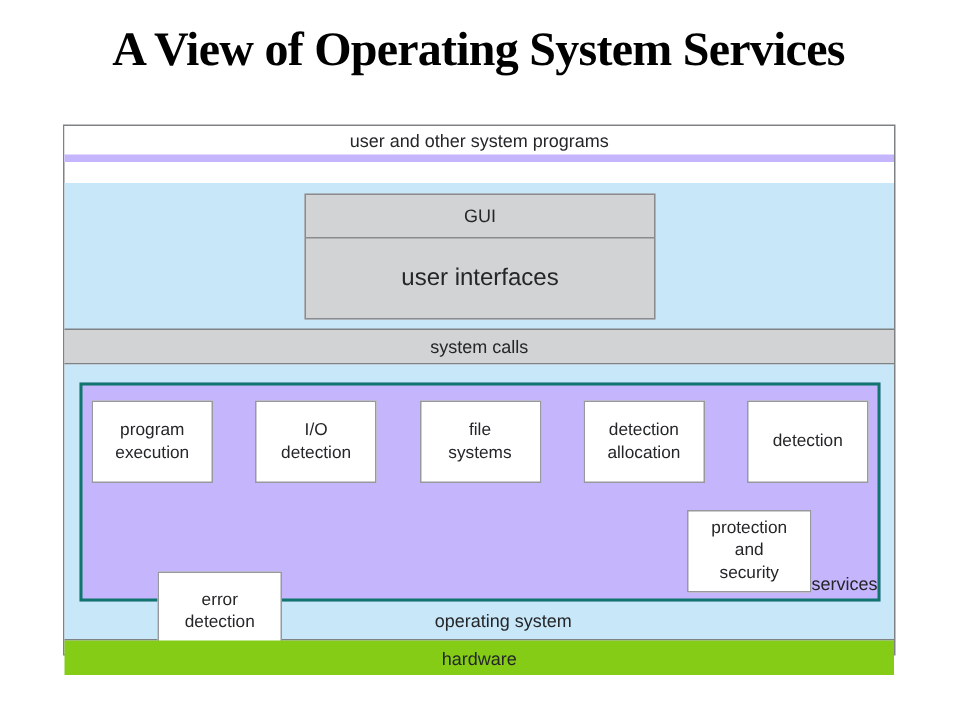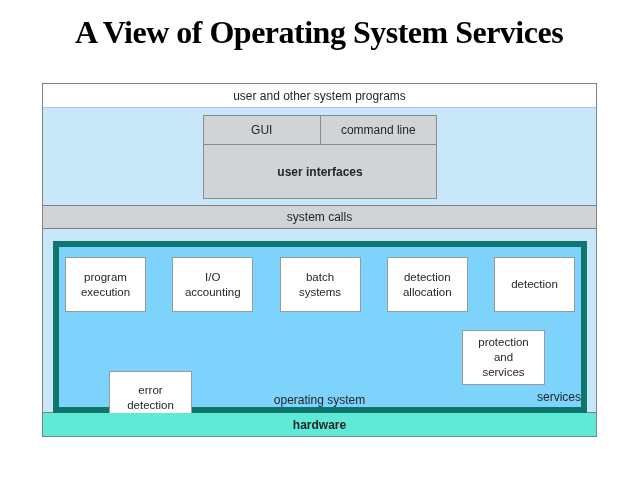--- a/index.html
+++ b/index.html
@@ -36,25 +36,25 @@
   }
   .band { box-sizing: border-box; position: relative; }
   .band-label {
     display: flex;
     align-items: center;
     justify-content: center;
     width: 100%;
     height: 100%;
     font-size: 12px;
   }
-  .band-users    { height: 24px; background: #ffffff; border-bottom: 1px solid #c4b5fd; }
-  .band-bluetop  { height: 98px; background: #c8e7f8; border-bottom: 1px solid #7e8285; }
+  .band-users    { height: 24px; background: #ffffff; border-bottom: 5px solid #c4b5fd; }
+  .band-bluetop  { height: 98px; background: #c8e7f8; border-bottom: 1px solid #7e8285; margin-top: 14px; }
   .band-syscalls { height: 23px; background: #d1d3d4; border-bottom: 1px solid #7e8285; }
   .band-bluebot  { height: 184px; background: #c8e7f8; border-bottom: 1px solid #7e8285; }
-  .band-hardware { height: 23px; background: #5eead4; font-weight: bold; }
+  .band-hardware { height: 23px; background: #84cc16; }
 
   .ui-box {
     position: absolute;
     left: 160px;
     top: 7px;
     width: 234px;
     height: 84px;
     box-sizing: border-box;
     background: #d1d3d4;
     border: 1px solid #898b8e;
@@ -73,33 +73,32 @@
     font-size: 12px;
     box-sizing: border-box;
     border-right: 1px solid #898b8e;
   }
   .ui-cell:last-child { border-right: none; }
   .ui-bottom {
     height: 53px;
     display: flex;
     align-items: center;
     justify-content: center;
-    font-size: 12px;
-    font-weight: bold;
+    font-size: 16px;
   }
 
   .services-box {
     position: absolute;
     left: 10px;
     top: 12px;
     width: 534px;
-    height: 172px;
+    height: 146px;
     box-sizing: border-box;
-    background: #7dd3fc;
-    border: 6px solid #0f766e;
+    background: #c4b5fd;
+    border: 2px solid #0f766e;
   }
   .services-row1 {
     position: absolute;
     top: 10px;
     left: 6px;
     right: 6px;
     display: flex;
     justify-content: space-between;
   }
   .svc-box {
@@ -128,67 +127,67 @@
   .os-label {
     position: absolute;
     left: 0;
     top: 158px;
     width: 100%;
     height: 25px;
     display: flex;
     align-items: center;
     justify-content: center;
     font-size: 12px;
+    padding-left: 16px;
   }
 </style>
 </head>
 <body>
 
 <div class="slide">
 
   <div class="slide-title">A View of Operating System Services</div>
 
   <div class="diagram">
 
     <div class="band band-users">
       <div class="band-label">user and other system programs</div>
     </div>
 
     <div class="band band-bluetop">
       <div class="ui-box">
         <div class="ui-row">
           <div class="ui-cell">GUI</div>
-          <div class="ui-cell">command line</div>
         </div>
         <div class="ui-bottom">user interfaces</div>
       </div>
     </div>
 
     <div class="band band-syscalls">
       <div class="band-label">system calls</div>
     </div>
 
     <div class="band band-bluebot">
       <div class="services-box">
         <div class="services-row1">
           <div class="svc-box svc-row1">program
 execution</div>
           <div class="svc-box svc-row1">I/O
-accounting</div>
-          <div class="svc-box svc-row1">batch
+detection</div>
+          <div class="svc-box svc-row1">file
 systems</div>
           <div class="svc-box svc-row1">detection
 allocation</div>
           <div class="svc-box svc-row1">detection</div>
         </div>
         <div class="svc-box svc-error">error
 detection</div>
         <div class="svc-box svc-protection">protection
 and
-services</div>
+security</div>
         <div class="services-label">services</div>
       </div>
       <div class="os-label">operating system</div>
     </div>
 
     <div class="band band-hardware">
       <div class="band-label">hardware</div>
     </div>
 
   </div>

